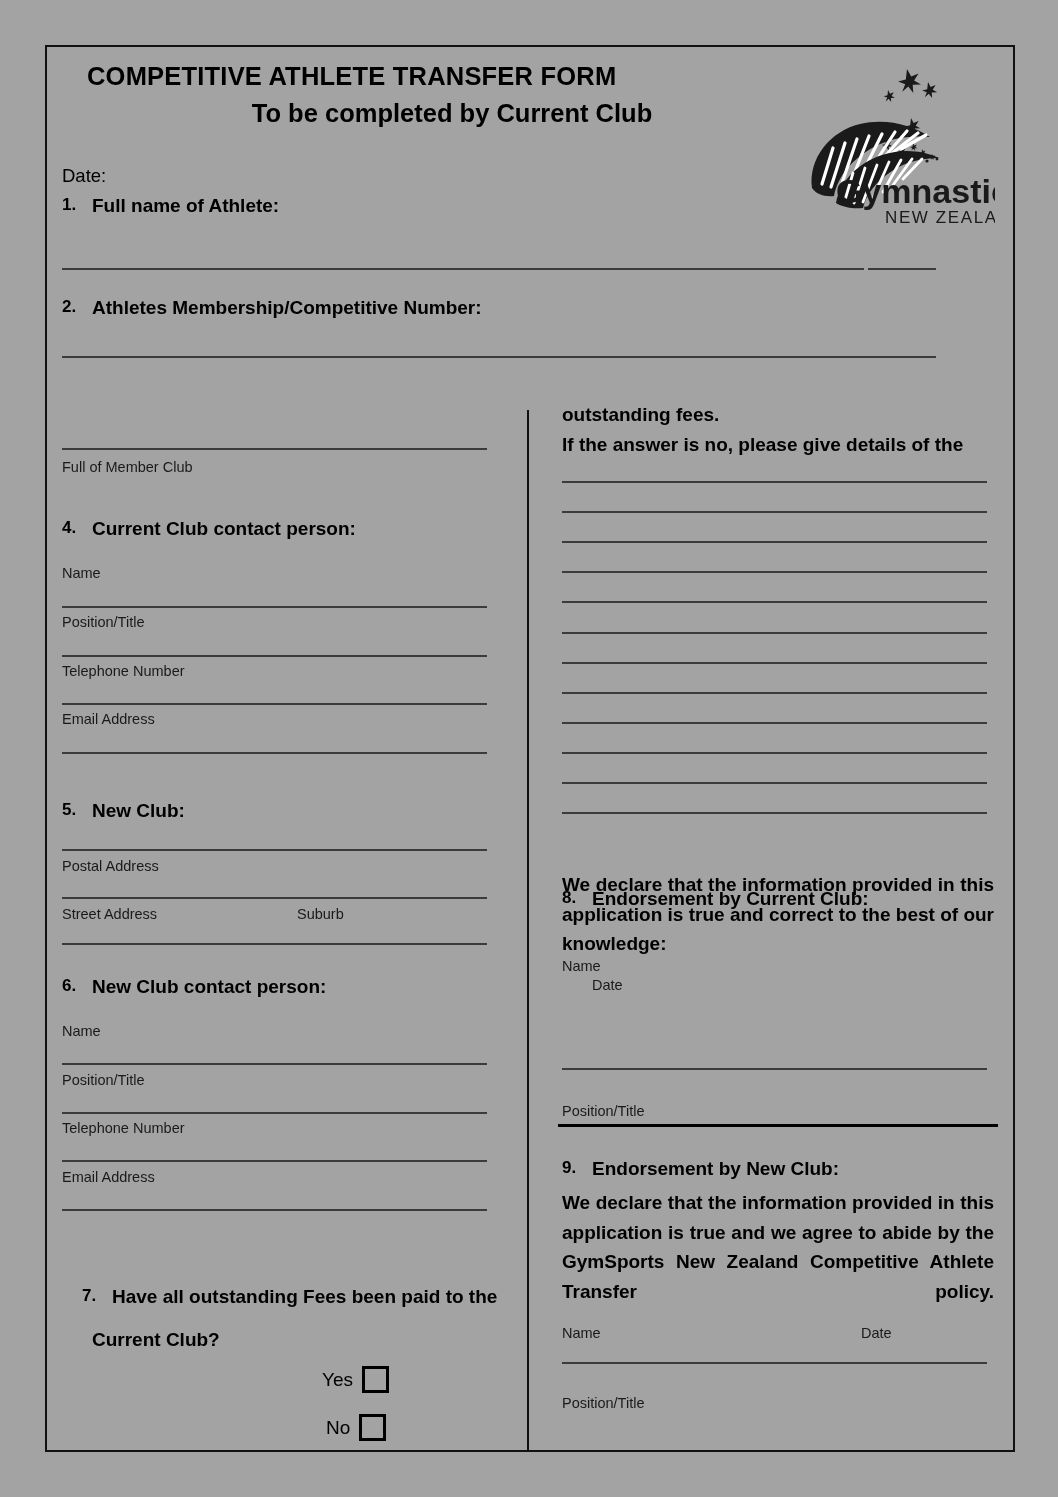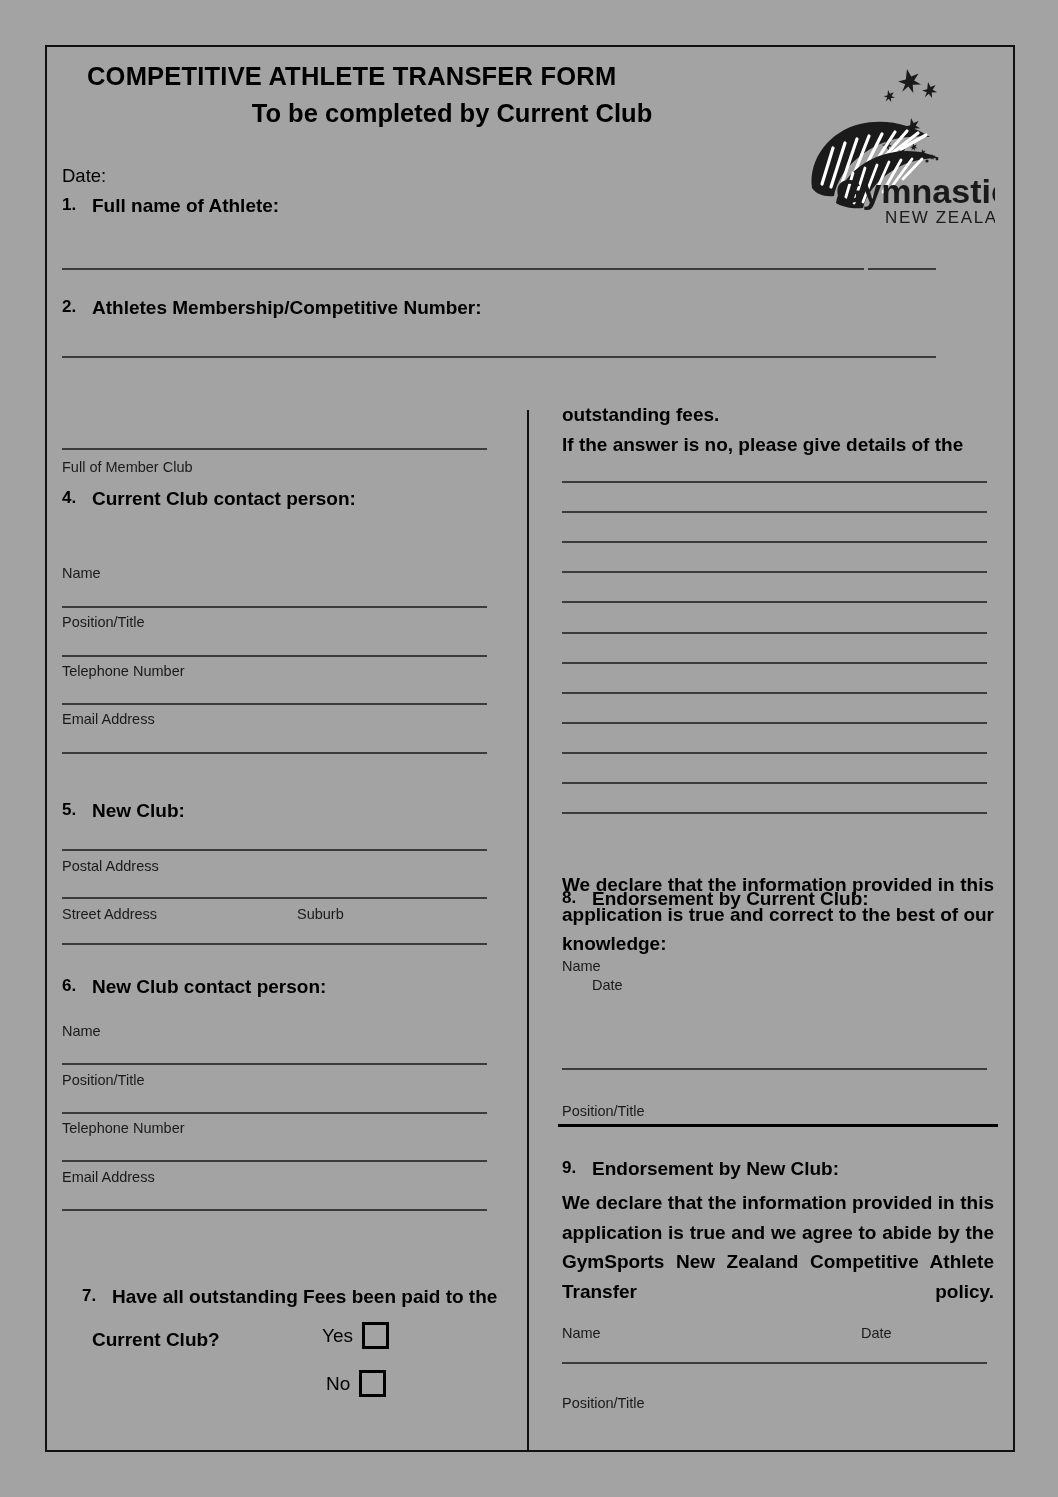--- a/index.html
+++ b/index.html
@@ -121,20 +121,21 @@
     display: inline-block;
     width: 27px;
     height: 27px;
     border: 3px solid #000000;
     box-sizing: border-box;
     vertical-align: middle;
   }
   .cb-row {
     position: absolute;
     font-size: 19px;
+    margin-top: 44px;
   }
   .cb-label {
     display: inline-block;
     vertical-align: middle;
     margin-right: 9px;
     font-size: 19px;
   }
 </style>
 </head>
 <body>
@@ -218,21 +219,21 @@
   <div class="rule" style="left:868px; top:268px; width:68px;"></div>
 
   <div class="abs" style="left:62px; top:297px; width:460px;">
     <span class="qnum">2.</span><span class="qtext">Athletes Membership/Competitive Number:</span>
   </div>
   <div class="rule" style="left:62px; top:356px; width:874px;"></div>
 
   <div class="rule" style="left:62px; top:448px; width:425px;"></div>
   <div class="abs smalllabel" style="left:62px; top:459px;">Full of Member Club</div>
 
-  <div class="abs" style="left:62px; top:488px; width:440px;">
+  <div class="abs" style="left:62px; top:518px; width:440px;">
     <span class="qnum">4.</span><span class="qtext">Current Club contact person:</span>
   </div>
   <div class="abs smalllabel" style="left:62px; top:565px;">Name</div>
   <div class="rule" style="left:62px; top:606px; width:425px;"></div>
   <div class="abs smalllabel" style="left:62px; top:614px;">Position/Title</div>
   <div class="rule" style="left:62px; top:655px; width:425px;"></div>
   <div class="abs smalllabel" style="left:62px; top:663px;">Telephone Number</div>
   <div class="rule" style="left:62px; top:703px; width:425px;"></div>
   <div class="abs smalllabel" style="left:62px; top:711px;">Email Address</div>
   <div class="rule" style="left:62px; top:752px; width:425px;"></div>

